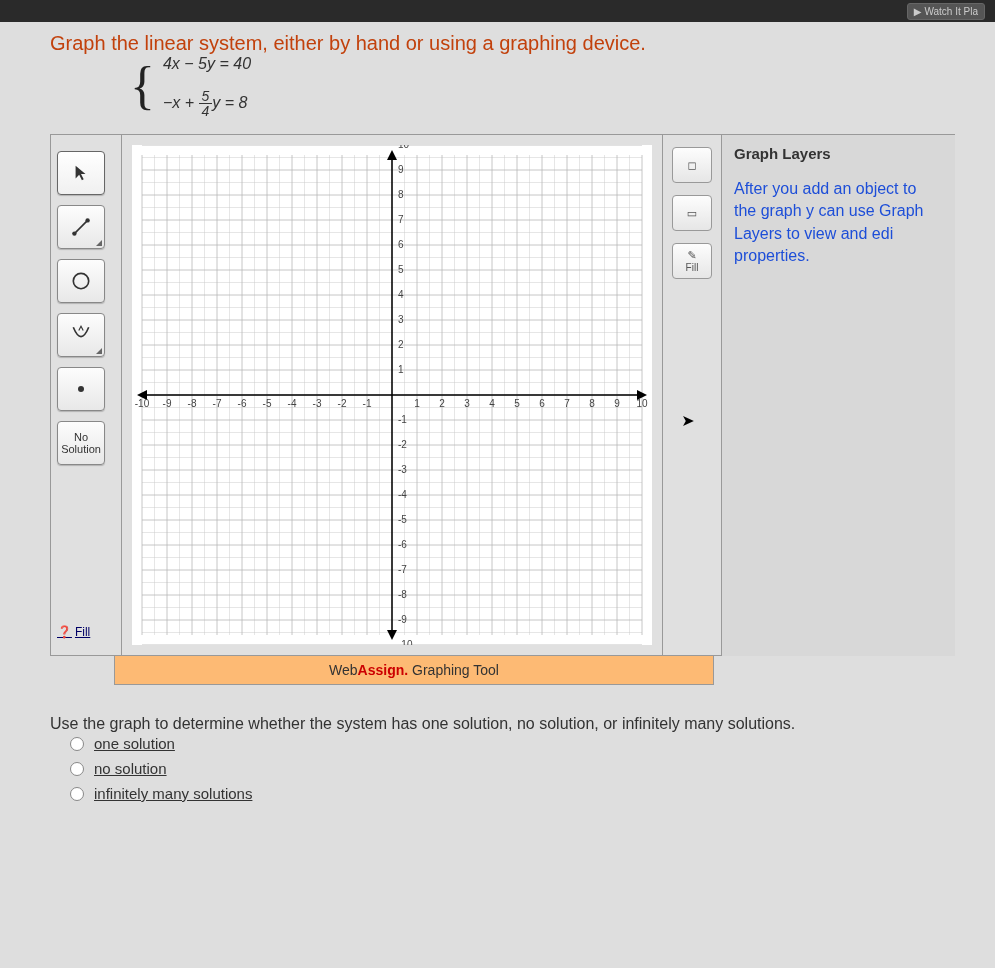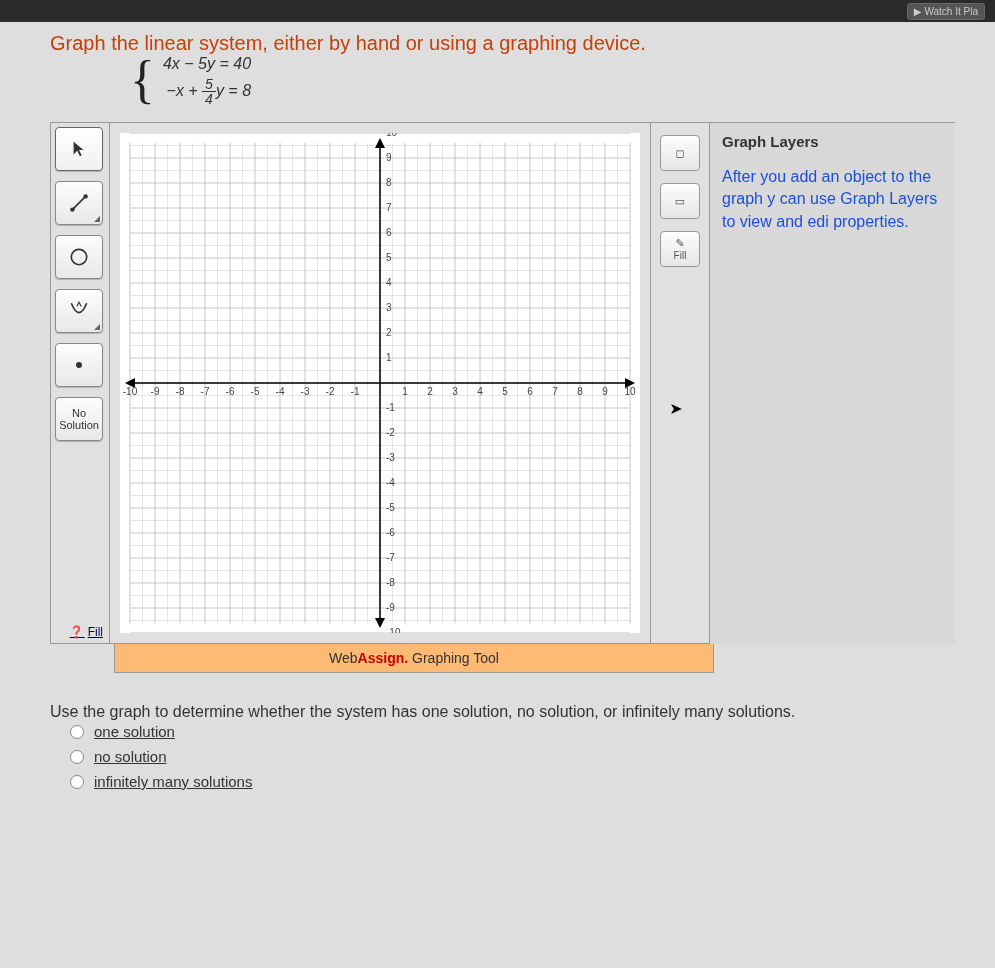--- a/index.html
+++ b/index.html
@@ -45,40 +45,40 @@
     align-items: center;
     gap: 8px;
   }
   .brace {
     font-size: 52px;
     font-weight: 200;
     line-height: 0.9;
     color: #222;
     font-family: serif;
   }
-  .eq-stack { display: flex; flex-direction: column; gap: 4px; text-align: right; }
+  .eq-stack { display: flex; flex-direction: column; gap: 16px; }
   .eq-line { font-size: 16px; font-style: italic; white-space: nowrap; }
   .frac { display: inline-flex; flex-direction: column; align-items: center; vertical-align: middle; font-size: 14px; line-height: 1; }
   .frac .num { border-bottom: 1px solid #333; padding: 0 3px; }
   .frac .den { padding: 0 3px; }
   
   .graph-area {
     display: flex;
     margin-top: 16px;
     gap: 0;
   }
   .toolbox {
-    width: 60px;
+    width: 72px;
     background: #e0e0e0;
     border: 1px solid #999;
-    padding: 4px 6px;
+    padding: 16px 6px;
     display: flex;
     flex-direction: column;
     gap: 10px;
-    align-items: flex-end;
+    align-items: flex-start;
   }
   .tool-btn {
     width: 48px; height: 44px;
     background: linear-gradient(#fdfdfd,#e8e8e8);
     border: 1px solid #888;
     border-radius: 4px;
     display: flex; align-items: center; justify-content: center;
     font-size: 10px;
     color: #333;
     box-shadow: 0 1px 1px rgba(0,0,0,0.2);

